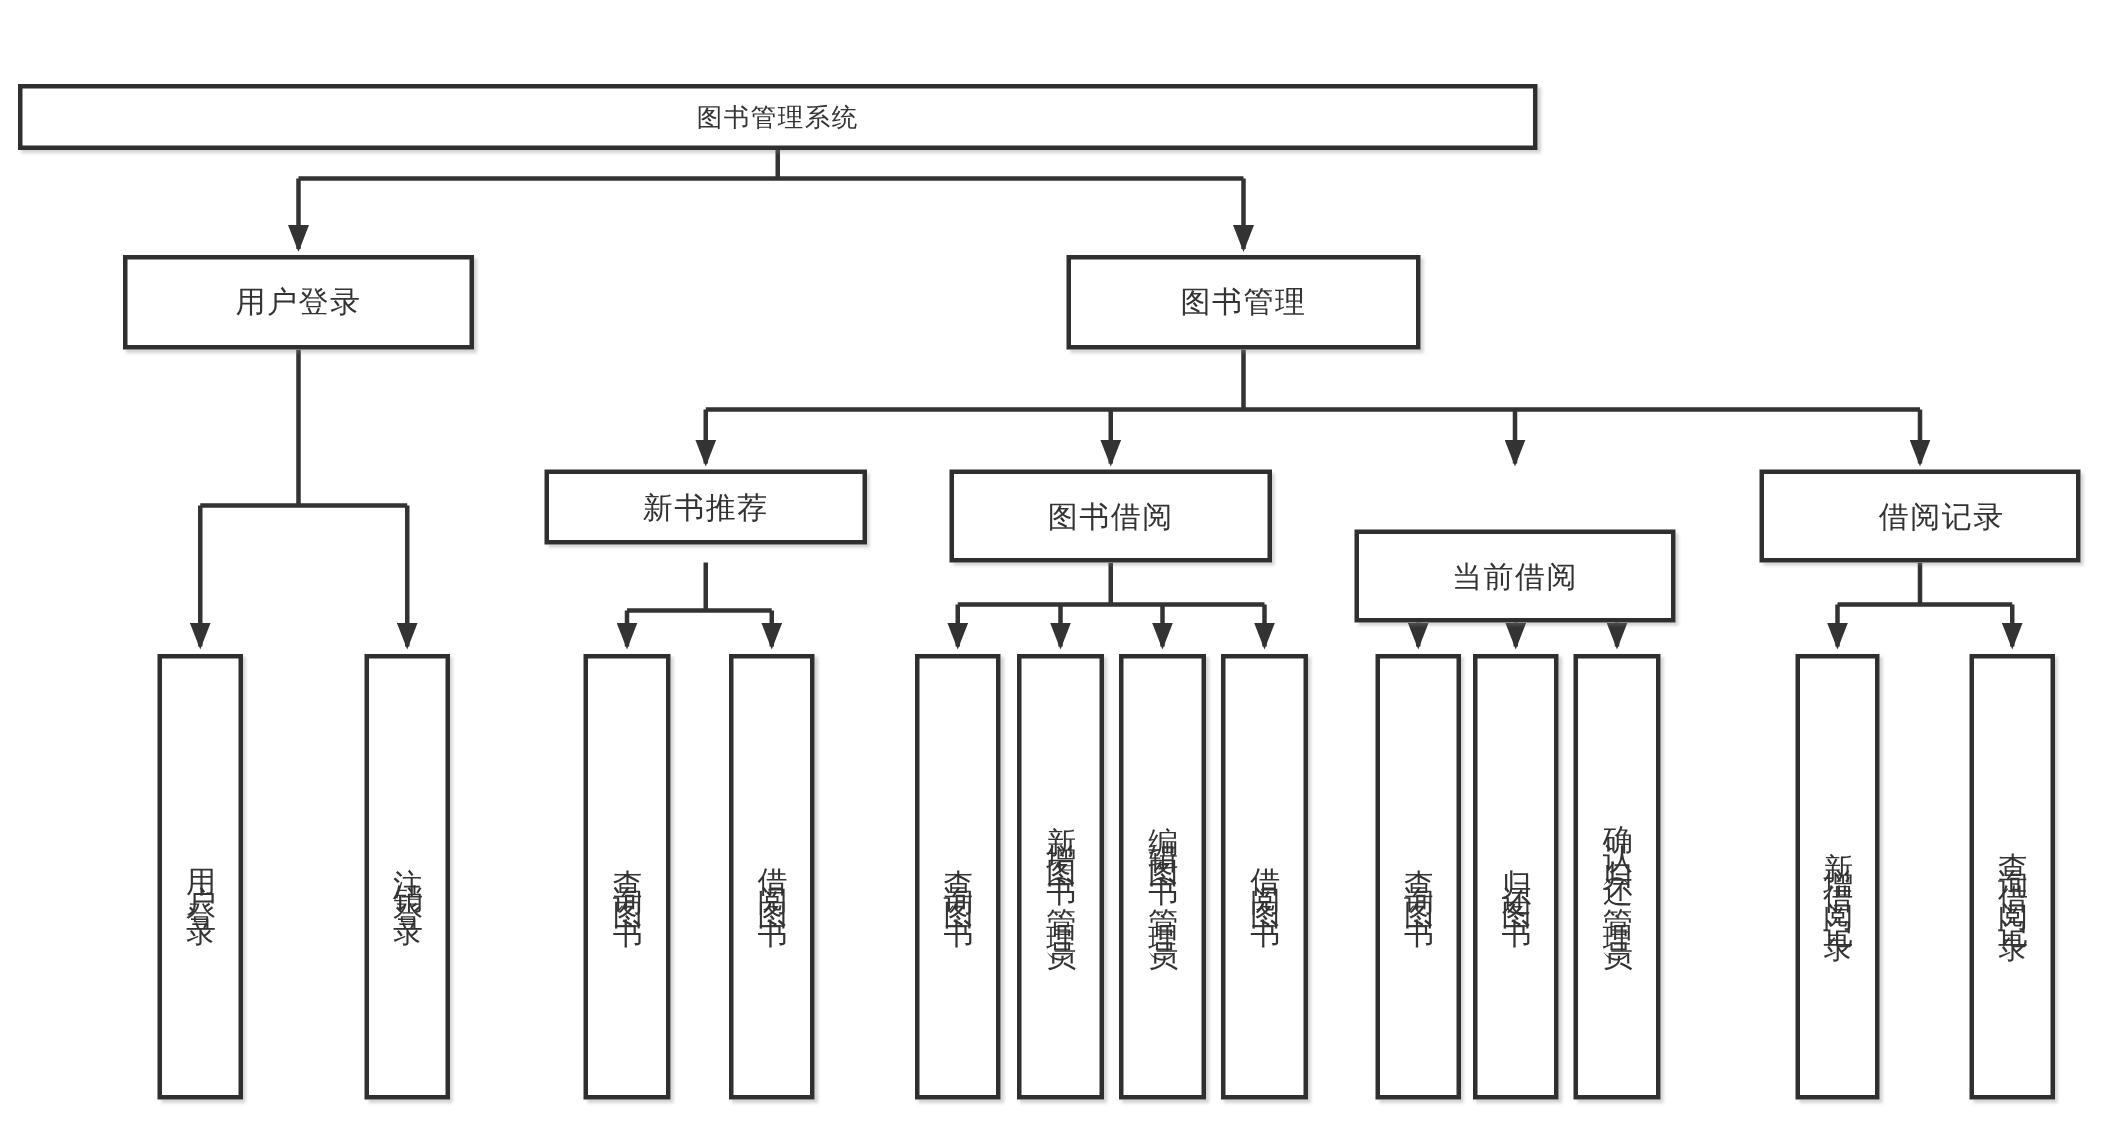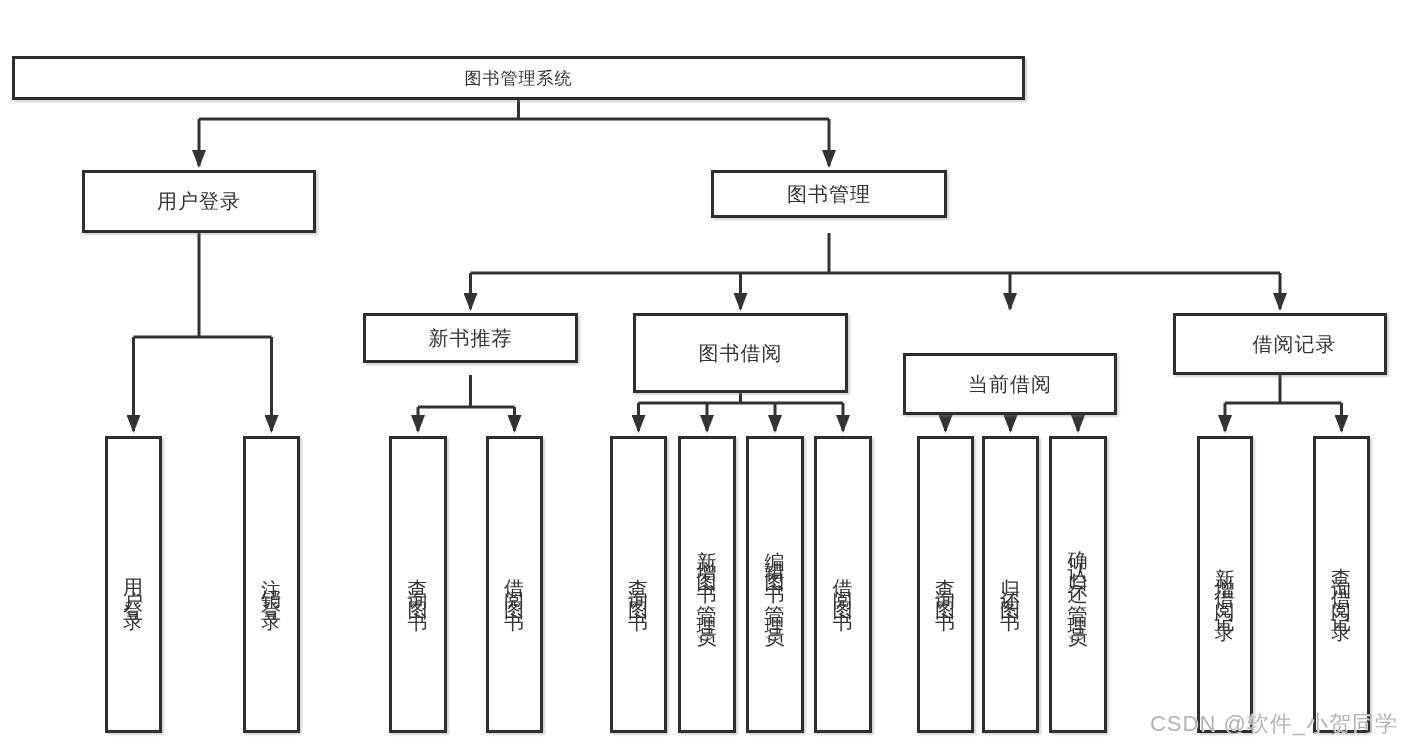--- a/index.html
+++ b/index.html
@@ -26,23 +26,23 @@
   .box-h { font-size: 20px; letter-spacing: 1px; }
   .box-v {
     font-size: 20px;
     writing-mode: vertical-rl;
     text-orientation: mixed;
     letter-spacing: 11px;
     line-height: 1;
   }
   #nd-root { left: 12px; top: 13px; width: 1013px; height: 44px; font-size: 17px; margin-top: 43px; }
   #nd-login { left: 82px;  top: 170px; width: 234px; height: 63px; }
-  #nd-mgmt  { left: 711px; top: 170px; width: 236px; height: 48px; }
+  #nd-mgmt  { left: 711px; top: 170px; width: 236px; height: 63px; }
   #nd-new    { left: 363px;  top: 313px; width: 215px; height: 50px; }
-  #nd-borrow { left: 633px;  top: 313px; width: 215px; height: 80px; }
+  #nd-borrow { left: 633px;  top: 313px; width: 215px; height: 62px; }
   #nd-cur    { left: 903px;  top: 313px; width: 214px; height: 62px; margin-top: 40px; }
   #nd-rec    { left: 1173px; top: 313px; width: 214px; height: 62px; padding-left: 29px; }
   .leaf { top: 436px; height: 297px; }
   #lf-a1 { left: 105px;  width: 57px; }
   #lf-a2 { left: 243px;  width: 57px; }
   #lf-b1 { left: 389px;  width: 58px; }
   #lf-b2 { left: 486px;  width: 57px; }
   #lf-c1 { left: 610px;  width: 57px; }
   #lf-c2 { left: 678px;  width: 58px; }
   #lf-c3 { left: 746px;  width: 58px; }
@@ -133,14 +133,13 @@
   <div class="node box-v leaf" id="lf-c3">编辑图书（管理员）</div>
   <div class="node box-v leaf" id="lf-c4">借阅图书</div>
 
   <div class="node box-v leaf" id="lf-d1">查询图书</div>
   <div class="node box-v leaf" id="lf-d2">归还图书</div>
   <div class="node box-v leaf" id="lf-d3">确认归还（管理员）</div>
 
   <div class="node box-v leaf" id="lf-e1">新增借阅记录</div>
   <div class="node box-v leaf" id="lf-e2">查询借阅记录</div>
 
-  <div id="watermark">CSDN @软件_小贺同学</div>
 </div>
 
 </body></html>

